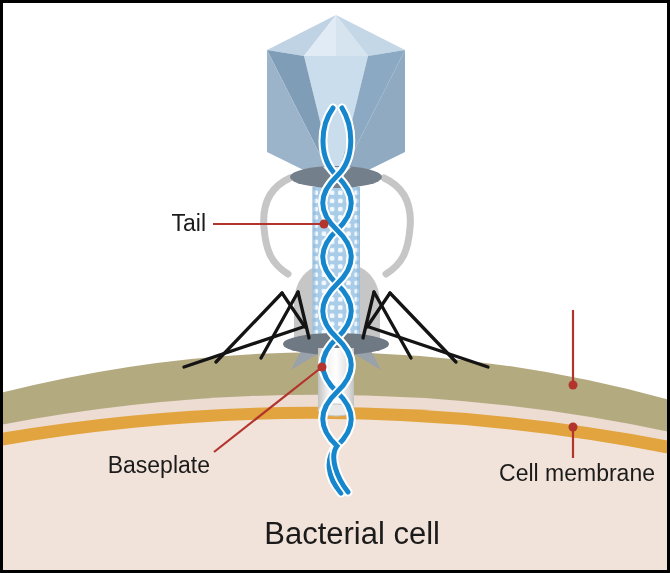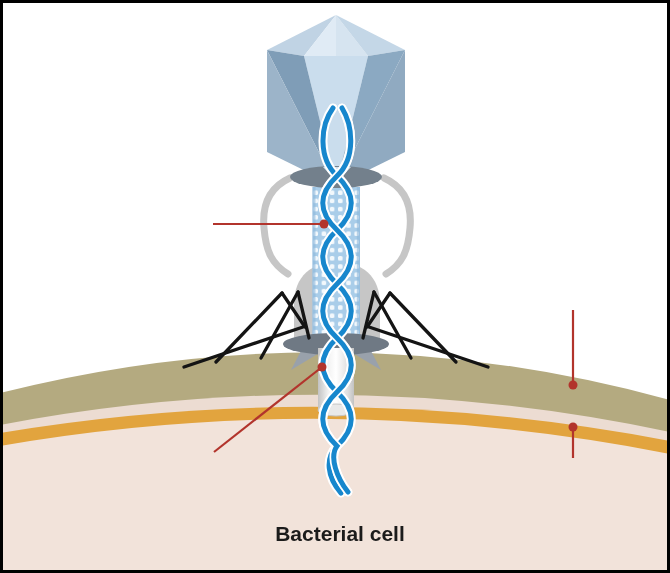--- a/index.html
+++ b/index.html
@@ -14,21 +14,21 @@
   #stage svg{position:absolute;left:0;top:0;}
   .lbl{
     position:absolute;
     font-size:23px;
     line-height:24px;
     color:var(--c-text,#1b1b1b);
     white-space:nowrap;
   }
   .lbl.right{text-align:right;}
   .lbl.center{text-align:center;}
-  .lbl.bold{font-weight:bold;font-size:21px;}
+  .lbl.bold{font-weight:normal;font-size:31px;text-align:right;}
 </style>
 </head>
 <body>
 
 <div id="stage">
 
   <svg width="670" height="573" viewBox="0 0 670 573">
     <defs>
       <pattern id="sheathDots" width="8.2" height="8.2" patternUnits="userSpaceOnUse">
         <rect width="8.2" height="8.2" style="fill:var(--c-sheath,#a9cde9)"></rect>
@@ -119,14 +119,17 @@
       <circle cx="573" cy="385" r="4.5" style="fill:var(--c-annotation-red,#b2342c)" stroke="none"></circle>
       <line x1="573" y1="458" x2="573" y2="427"></line>
       <circle cx="573" cy="427" r="4.5" style="fill:var(--c-annotation-red,#b2342c)" stroke="none"></circle>
       <line x1="214" y1="452" x2="322" y2="367"></line>
       <circle cx="322" cy="367" r="4.5" style="fill:var(--c-annotation-red,#b2342c)" stroke="none"></circle>
     </g>
 
     <rect x="1.5" y="1.5" width="667" height="570" fill="none" stroke-width="3" style="stroke:var(--c-border,#000)"></rect>
   </svg>
 
+  <div class="lbl right" style="left:126px;top:211px;width:80px;">Tail</div>
+  <div class="lbl right" style="left:58px;top:453px;width:152px;">Baseplate</div>
+  <div class="lbl center" style="left:491px;top:461px;width:172px;">Cell membrane</div>
   <div class="lbl center bold" style="left:240px;top:522px;width:200px;">Bacterial cell</div>
 </div>
 
 </body></html>

